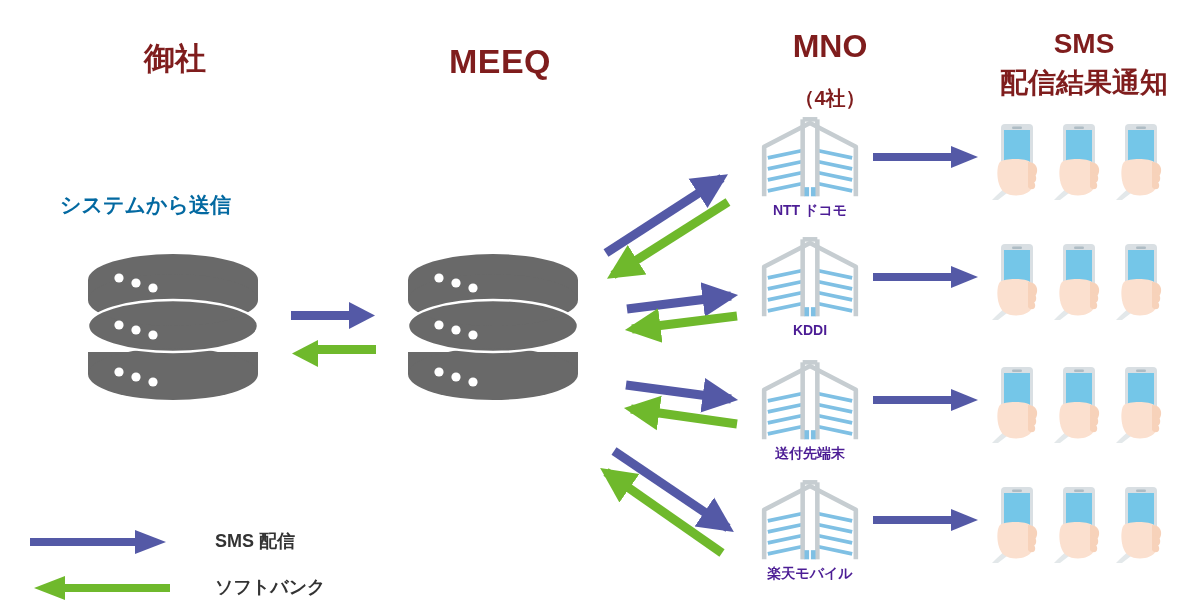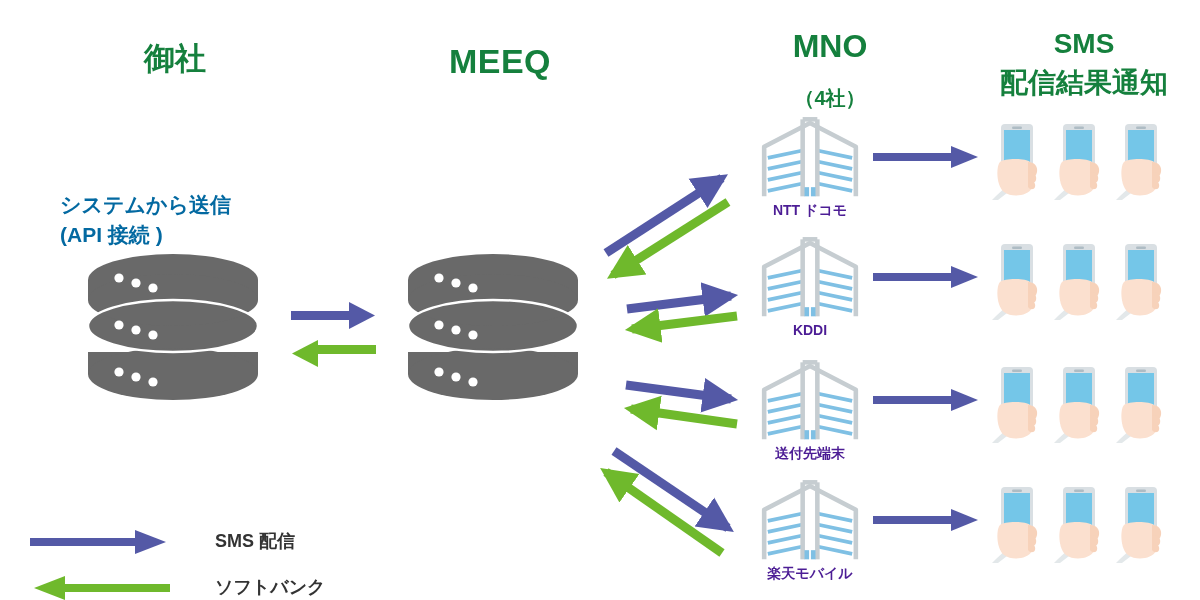--- a/index.html
+++ b/index.html
@@ -17,21 +17,21 @@
     height: 600px;
     background: #ffffff;
     overflow: hidden;
   }
 
   
   .col-head {
     position: absolute;
     text-align: center;
     font-weight: bold;
-    color: #15803d;
+    color: #7f1d1d;
     line-height: 1.25;
   }
   .col-head .main { display: block; }
   .col-head .sub  { display: block; }
 
   #head-company { left: 60px;  top: 40px;  width: 230px; font-size: 31px; }
   #head-meeq    { left: 390px; top: 40px;  width: 220px; font-size: 34px; letter-spacing: .5px; }
   #head-mno     { left: 730px; top: 26px;  width: 200px; font-size: 32px; }
   #head-mno .sub { font-size: 20px; margin-top: 20px; }
   #head-sms     { left: 984px; top: 26px; width: 200px; font-size: 28px; }
@@ -125,21 +125,20 @@
     <span class="sub">（4社）</span>
   </div>
 
   <div class="col-head" id="head-sms">
     <span class="main">SMS</span>
     <span class="sub">配信結果通知</span>
   </div>
 
   <div id="api-note">
     <span>システムから送信</span>
-    <span class="sub">(API 接続 )</span>
   </div>
 
   <div class="db-stack" id="db-company">
     <svg viewBox="0 0 170 150" width="170" height="150" aria-hidden="true">
       <g fill="#696969">
         <ellipse cx="85" cy="74" rx="85" ry="26"></ellipse>
         <rect x="0" y="100" width="170" height="22"></rect>
         <ellipse cx="85" cy="122" rx="85" ry="26"></ellipse>
         <ellipse cx="85" cy="28" rx="85" ry="26"></ellipse>
         <rect x="0" y="28" width="170" height="20"></rect>

